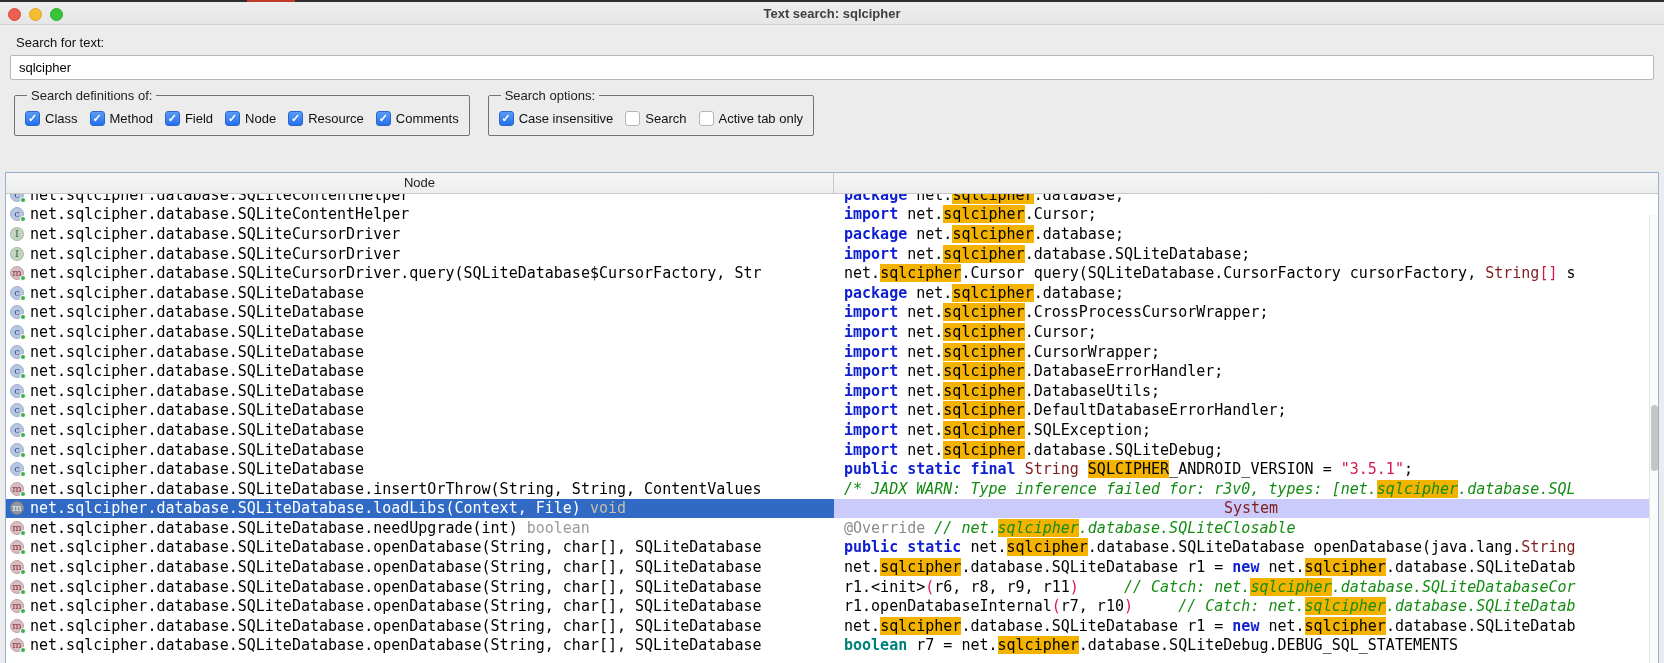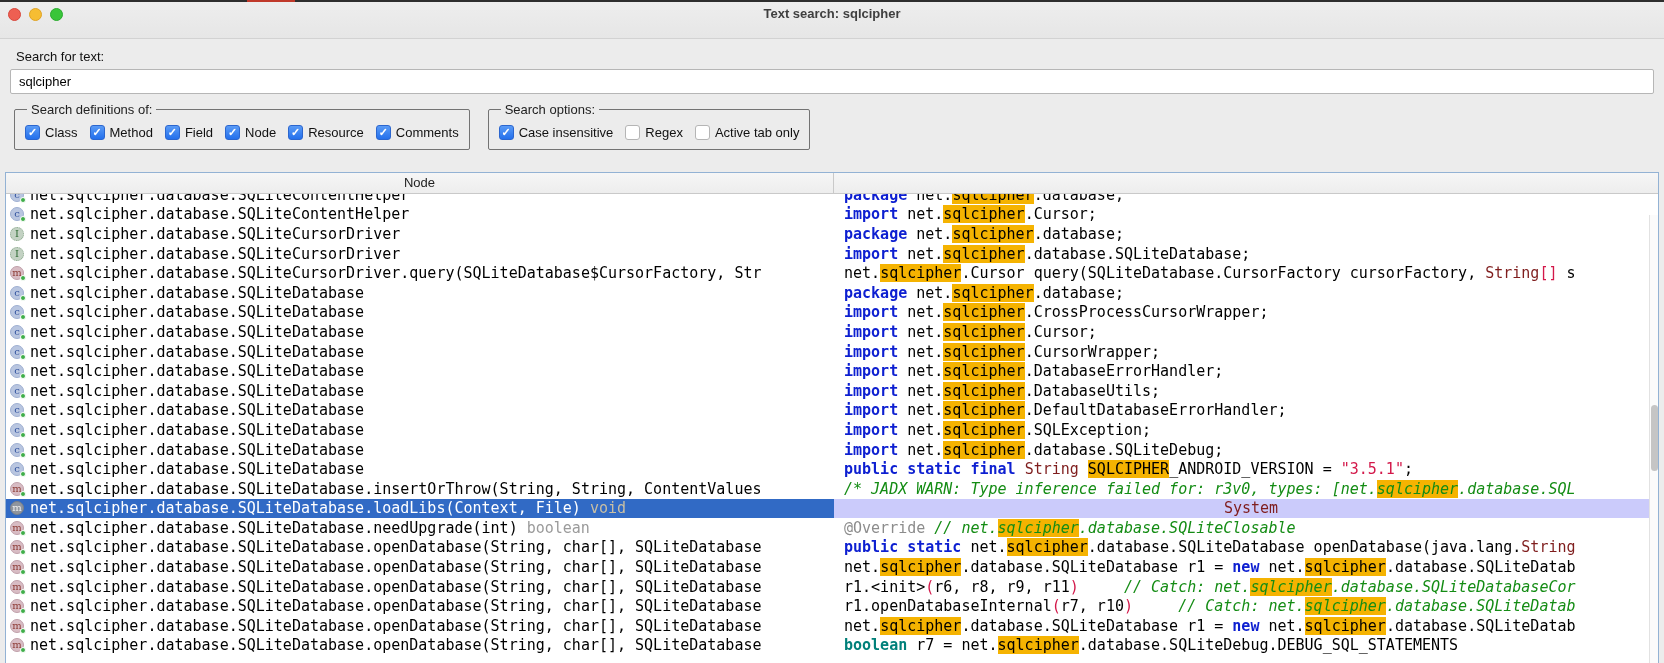--- a/index.html
+++ b/index.html
@@ -3,21 +3,21 @@
 <meta charset="utf-8">
 <style>
   * { margin:0; padding:0; box-sizing:border-box; }
   html,body { width:1664px; height:663px; overflow:hidden; }
   body { font-family:"Liberation Sans", sans-serif; background:#ececec; position:relative; }
 
   .screen-edge { position:absolute; top:0; left:0; width:100%; height:2px; background:#2e2e2e; z-index:10; }
   .screen-edge .red-seg { position:absolute; left:247px; top:0; width:48px; height:2px; background:#c0392b; }
 
   
-  .titlebar { position:relative; height:39px; background:linear-gradient(#eeeeee,#e6e6e6); border-bottom:1px solid #d2d2d2; }
+  .titlebar { position:relative; height:25px; background:linear-gradient(#eeeeee,#e6e6e6); border-bottom:1px solid #d2d2d2; }
   .traffic-lights { position:absolute; left:8px; top:8px; display:flex; gap:8px; }
   .light { width:13px; height:13px; border-radius:50%; display:inline-block; }
   .light.close { background:#ee5f52; border:1px solid #d8473c; }
   .light.min { background:#f6bd33; border:1px solid #dfa325; }
   .light.max { background:#39c53a; border:1px solid #2aab2e; }
   .title { text-align:center; font-size:13px; font-weight:bold; color:#3f3f3f; line-height:27px; }
 
   
   .form-area { padding:6px 10px 0 10px; }
   .search-label { display:block; font-size:13px; color:#111; margin:4px 0 5px 6px; }
@@ -136,21 +136,21 @@
       </fieldset>
       <fieldset>
         <legend>Search options:</legend>
         <div class="checkbox-row">
             <span class="cb-item">
               <span class="cb-box checked">✓</span>
               <span class="cb-label">Case insensitive</span>
             </span>
             <span class="cb-item">
               <span class="cb-box unchecked"></span>
-              <span class="cb-label">Regex</span>
+              <span class="cb-label">Search</span>
             </span>
             <span class="cb-item">
               <span class="cb-box unchecked"></span>
               <span class="cb-label">Active tab only</span>
             </span>
           </div>
       </fieldset>
     </div>
   </div>
 

